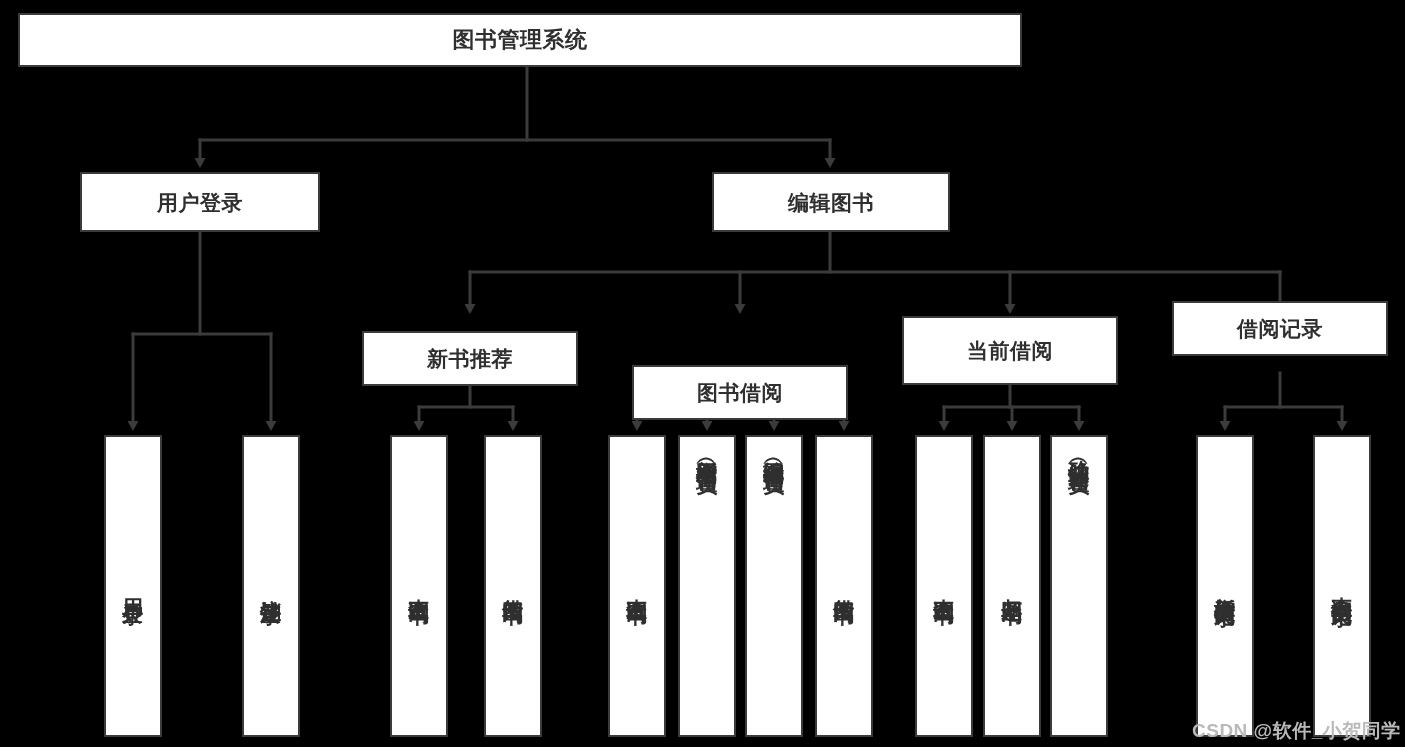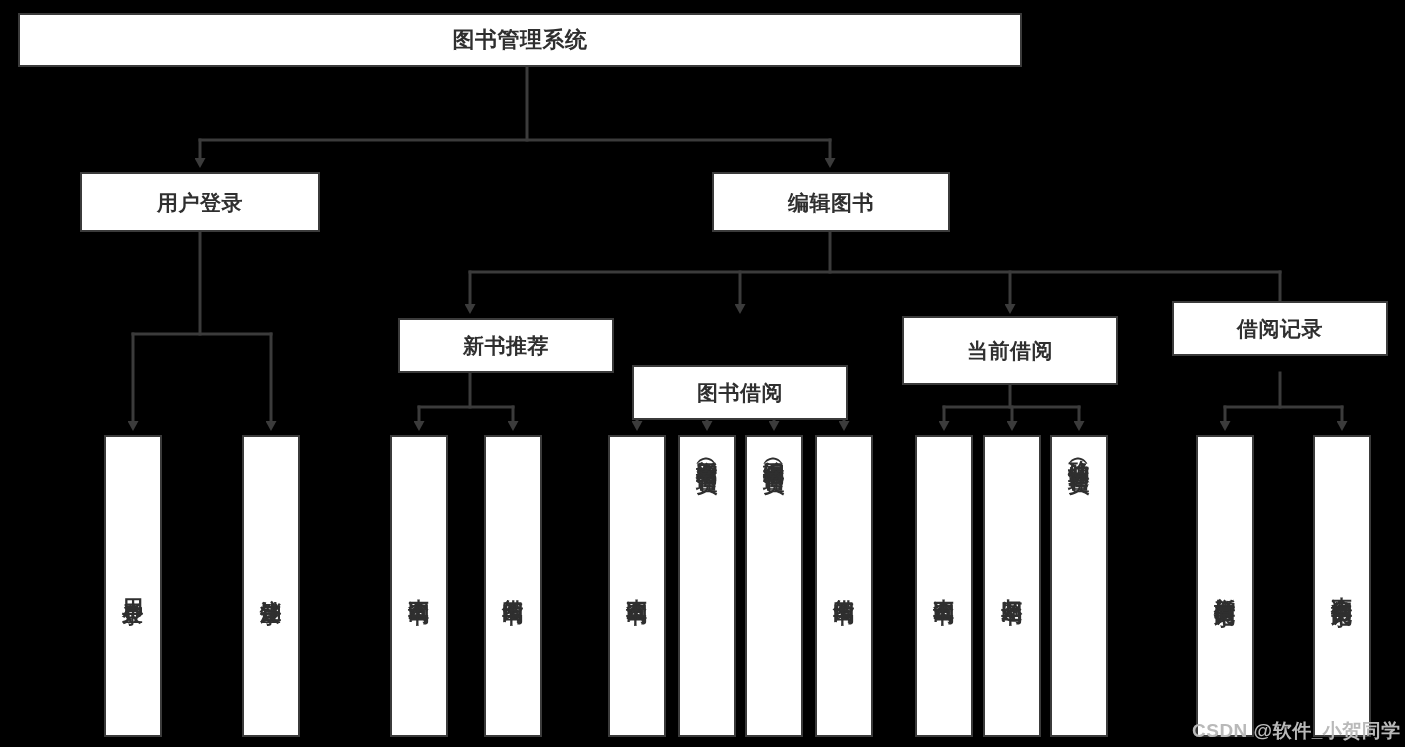--- a/index.html
+++ b/index.html
@@ -136,21 +136,21 @@
 
   <div id="level1-layer">
       <div class="node horiz" style="left: 80px; top: 172px; width: 240px; height: 60px;">
         <span class="label">用户登录</span>
       </div>
       <div class="node horiz" style="left: 712px; top: 172px; width: 238px; height: 60px;">
         <span class="label">编辑图书</span>
       </div>
     </div>
   <div id="level2-layer">
-      <div class="node horiz" style="left: 362px; top: 318px; width: 216px; height: 55px; margin-left: 36px;">
+      <div class="node horiz" style="left: 362px; top: 331px; width: 216px; height: 55px;">
         <span class="label">新书推荐</span>
       </div>
       <div class="node horiz" style="left: 632px; top: 318px; width: 216px; height: 55px; margin-top: 47px;">
         <span class="label">图书借阅</span>
       </div>
       <div class="node horiz" style="left: 902px; top: 316px; width: 216px; height: 69px;">
         <span class="label">当前借阅</span>
       </div>
       <div class="node horiz" style="left: 1172px; top: 301px; width: 216px; height: 55px;">
         <span class="label">借阅记录</span>

